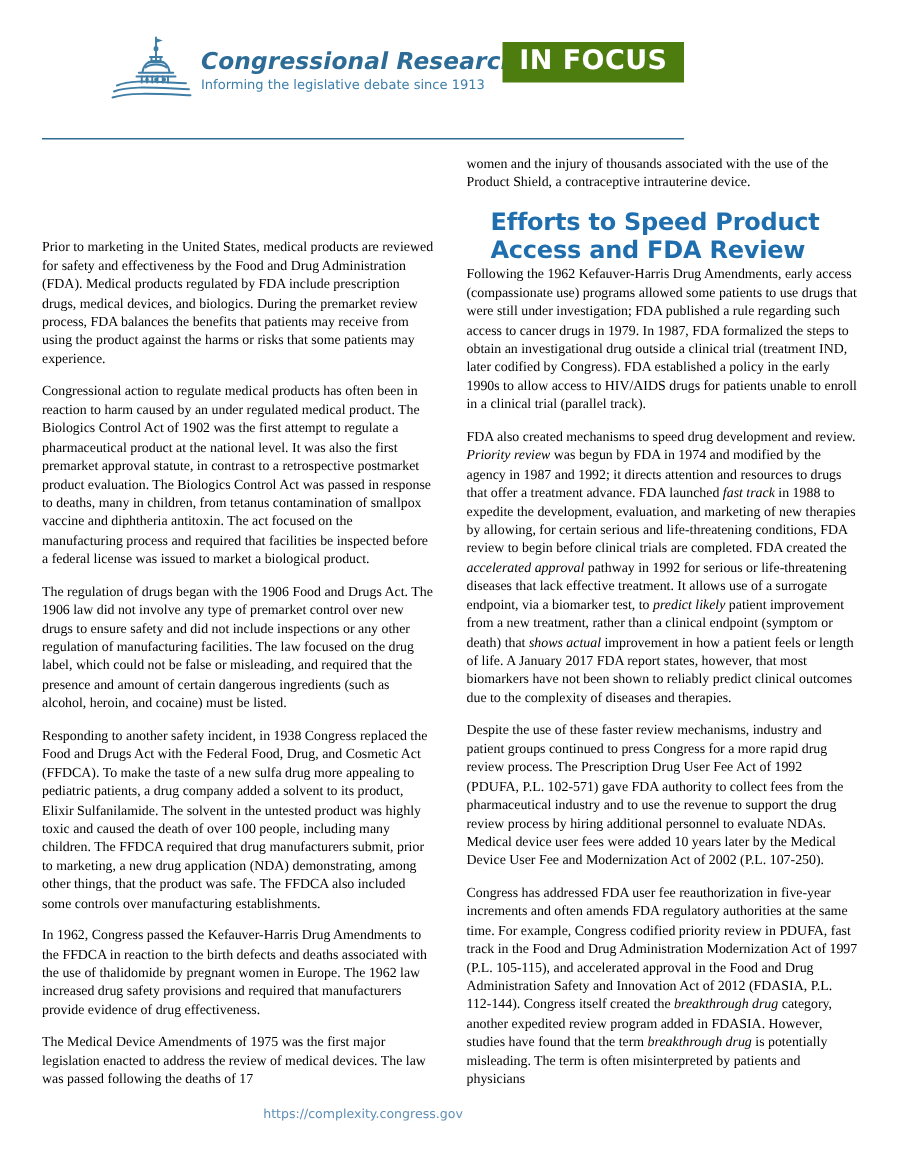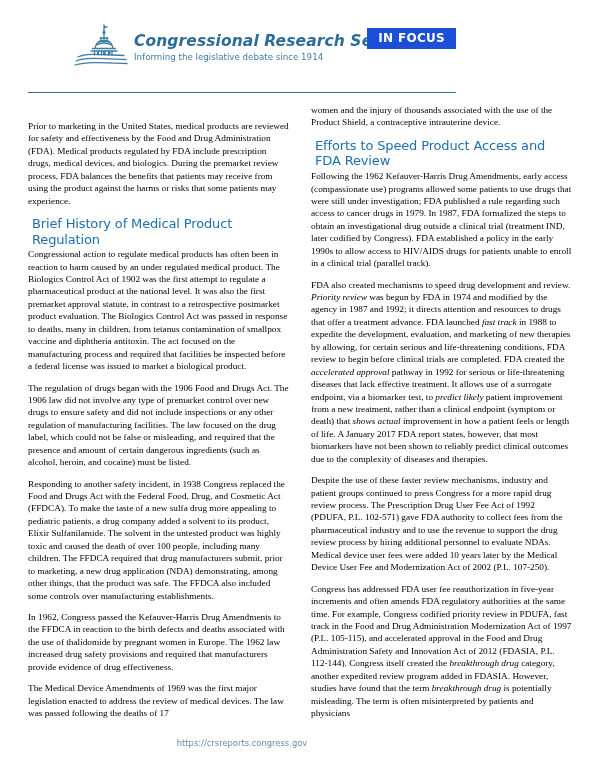--- a/index.html
+++ b/index.html
@@ -60,25 +60,25 @@
     font-size: 8.7px;
     color: #3D7EA8;
     line-height: 1;
     margin-top: 3px;
     white-space: nowrap;
   }
   .infocus-badge {
     position: absolute;
     right: 0;
     top: 28px;
-    background: #1d4ed8;
+    background: #4d7c0f;
     color: #ffffff;
     font-family: "DejaVu Sans", sans-serif;
     font-weight: bold;
-    font-size: 12px;
+    font-size: 18px;
     letter-spacing: 0.3px;
     padding: 4px 11px 5px 11px;
     line-height: 1;
   }
 
   
   .head-rule {
     border: 0;
     border-top: 1.2px solid #2E6C93;
     margin: 8px 0 0 0;
@@ -113,24 +113,24 @@
   p.body {
     font-family: "Liberation Serif", serif;
     font-size: 9.25px;
     line-height: 1.345;
     margin: 0 0 9px 0;
     text-align: left;
   }
   p.body.tight { margin-bottom: 17px; }
   h2.section {
     font-family: "DejaVu Sans", sans-serif;
-    font-weight: normal;
-    font-size: 13px;
+    font-weight: bold;
+    font-size: 16px;
     color: #1F6FAF;
-    margin: 9px 0 1px 4px;
+    margin: 9px 0 1px 16px;
     line-height: 1.2;
     letter-spacing: -0.15px;
   }
   h2.section.first { margin-top: 9px; }
   em { }
 
   
   .footer {
     position: absolute;
     left: 0;
@@ -179,54 +179,53 @@
             <ellipse cx="71" cy="58" rx="2.3" ry="2.8" fill="#3E7DA6" stroke="none"></ellipse>
 
             <path d="M8 66 C26 58 52 61 100 63"></path>
             <path d="M4 74 C24 66 56 69 104 71"></path>
             <path d="M2 82 C24 75 58 77 106 79"></path>
           </g>
         </svg>
       </span>
       <span class="wordmark">
         <div class="wordmark-main">Congressional Research Service</div>
-        <div class="wordmark-sub">Informing the legislative debate since 1914</div>
+        <div class="wordmark-sub">Informing the legislative debate since 1913</div>
       </span>
     </div>
 
     <div class="infocus-badge">IN FOCUS</div>
   </div>
 
   <hr class="head-rule">
 
 
   <div class="columns">
 
     <div class="col">
       <p class="body">Prior to marketing in the United States, medical products are reviewed for safety and effectiveness by the Food and Drug Administration (FDA). Medical products regulated by FDA include prescription drugs, medical devices, and biologics. During the premarket review process, FDA balances the benefits that patients may receive from using the product against the harms or risks that some patients may experience.</p>
 
-      <h2 class="section first">Brief History of Medical Product Regulation</h2>
       <p class="body">Congressional action to regulate medical products has often been in reaction to harm caused by an under regulated medical product. The Biologics Control Act of 1902 was the first attempt to regulate a pharmaceutical product at the national level. It was also the first premarket approval statute, in contrast to a retrospective postmarket product evaluation. The Biologics Control Act was passed in response to deaths, many in children, from tetanus contamination of smallpox vaccine and diphtheria antitoxin. The act focused on the manufacturing process and required that facilities be inspected before a federal license was issued to market a biological product.</p>
       <p class="body">The regulation of drugs began with the 1906 Food and Drugs Act. The 1906 law did not involve any type of premarket control over new drugs to ensure safety and did not include inspections or any other regulation of manufacturing facilities. The law focused on the drug label, which could not be false or misleading, and required that the presence and amount of certain dangerous ingredients (such as alcohol, heroin, and cocaine) must be listed.</p>
       <p class="body">Responding to another safety incident, in 1938 Congress replaced the Food and Drugs Act with the Federal Food, Drug, and Cosmetic Act (FFDCA). To make the taste of a new sulfa drug more appealing to pediatric patients, a drug company added a solvent to its product, Elixir Sulfanilamide. The solvent in the untested product was highly toxic and caused the death of over 100 people, including many children. The FFDCA required that drug manufacturers submit, prior to marketing, a new drug application (NDA) demonstrating, among other things, that the product was safe. The FFDCA also included some controls over manufacturing establishments.</p>
       <p class="body">In 1962, Congress passed the Kefauver-Harris Drug Amendments to the FFDCA in reaction to the birth defects and deaths associated with the use of thalidomide by pregnant women in Europe. The 1962 law increased drug safety provisions and required that manufacturers provide evidence of drug effectiveness.</p>
-      <p class="body tight">The Medical Device Amendments of 1969 was the first major legislation enacted to address the review of medical devices. The law was passed following the deaths of 17</p>
+      <p class="body tight">The Medical Device Amendments of 1975 was the first major legislation enacted to address the review of medical devices. The law was passed following the deaths of 17</p>
     </div>
 
     <div class="col">
       <p class="body">women and the injury of thousands associated with the use of the Product Shield, a contraceptive intrauterine device.</p>
 
       <h2 class="section first">Efforts to Speed Product Access and FDA Review</h2>
       <p class="body">Following the 1962 Kefauver-Harris Drug Amendments, early access (compassionate use) programs allowed some patients to use drugs that were still under investigation; FDA published a rule regarding such access to cancer drugs in 1979. In 1987, FDA formalized the steps to obtain an investigational drug outside a clinical trial (treatment IND, later codified by Congress). FDA established a policy in the early 1990s to allow access to HIV/AIDS drugs for patients unable to enroll in a clinical trial (parallel track).</p>
 
       <p class="body"><span>FDA also created mechanisms to speed drug development and review. </span><em>Priority review</em><span> was begun by FDA in 1974 and modified by the agency in 1987 and 1992; it directs attention and resources to drugs that offer a treatment advance. FDA launched </span><em>fast track</em><span> in 1988 to expedite the development, evaluation, and marketing of new therapies by allowing, for certain serious and life-threatening conditions, FDA review to begin before clinical trials are completed. FDA created the </span><em>accelerated approval</em><span> pathway in 1992 for serious or life-threatening diseases that lack effective treatment. It allows use of a surrogate endpoint, via a biomarker test, to </span><em>predict likely</em><span> patient improvement from a new treatment, rather than a clinical endpoint (symptom or death) that </span><em>shows actual</em><span> improvement in how a patient feels or length of life. A January 2017 FDA report states, however, that most biomarkers have not been shown to reliably predict clinical outcomes due to the complexity of diseases and therapies.</span></p>
 
       <p class="body">Despite the use of these faster review mechanisms, industry and patient groups continued to press Congress for a more rapid drug review process. The Prescription Drug User Fee Act of 1992 (PDUFA, P.L. 102-571) gave FDA authority to collect fees from the pharmaceutical industry and to use the revenue to support the drug review process by hiring additional personnel to evaluate NDAs. Medical device user fees were added 10 years later by the Medical Device User Fee and Modernization Act of 2002 (P.L. 107-250).</p>
 
       <p class="body tight"><span>Congress has addressed FDA user fee reauthorization in five-year increments and often amends FDA regulatory authorities at the same time. For example, Congress codified priority review in PDUFA, fast track in the Food and Drug Administration Modernization Act of 1997 (P.L. 105-115), and accelerated approval in the Food and Drug Administration Safety and Innovation Act of 2012 (FDASIA, P.L. 112-144). Congress itself created the </span><em>breakthrough drug</em><span> category, another expedited review program added in FDASIA. However, studies have found that the term </span><em>breakthrough drug</em><span> is potentially misleading. The term is often misinterpreted by patients and physicians</span></p>
     </div>
   </div>
 
   <div class="footer">
-    <a href="#" class="url">https://crsreports.congress.gov</a>
+    <a href="#" class="url">https://complexity.congress.gov</a>
   </div>
 
 </div>
 
 </body></html>

